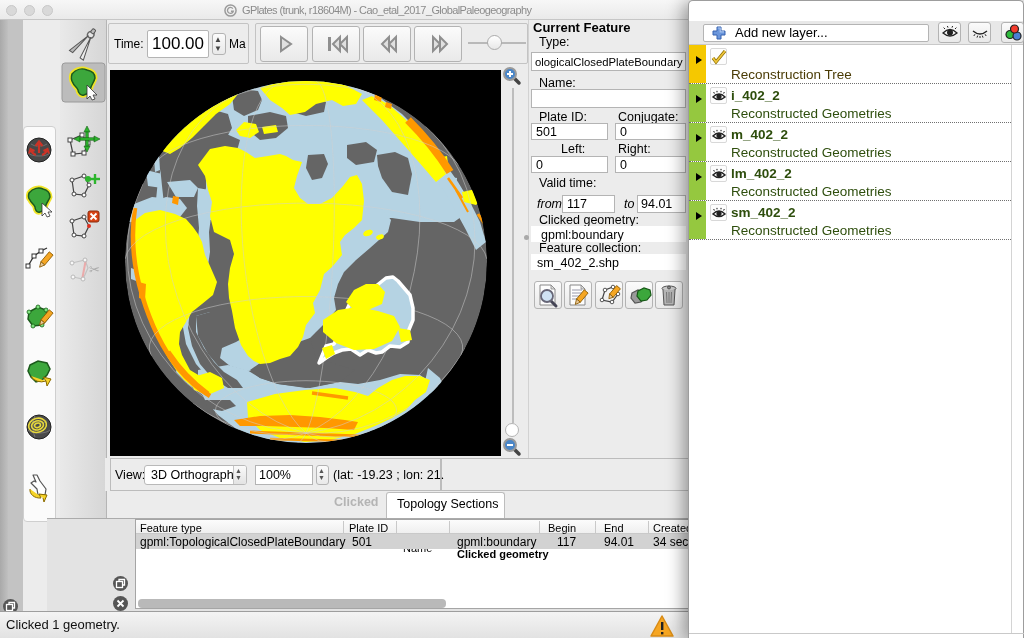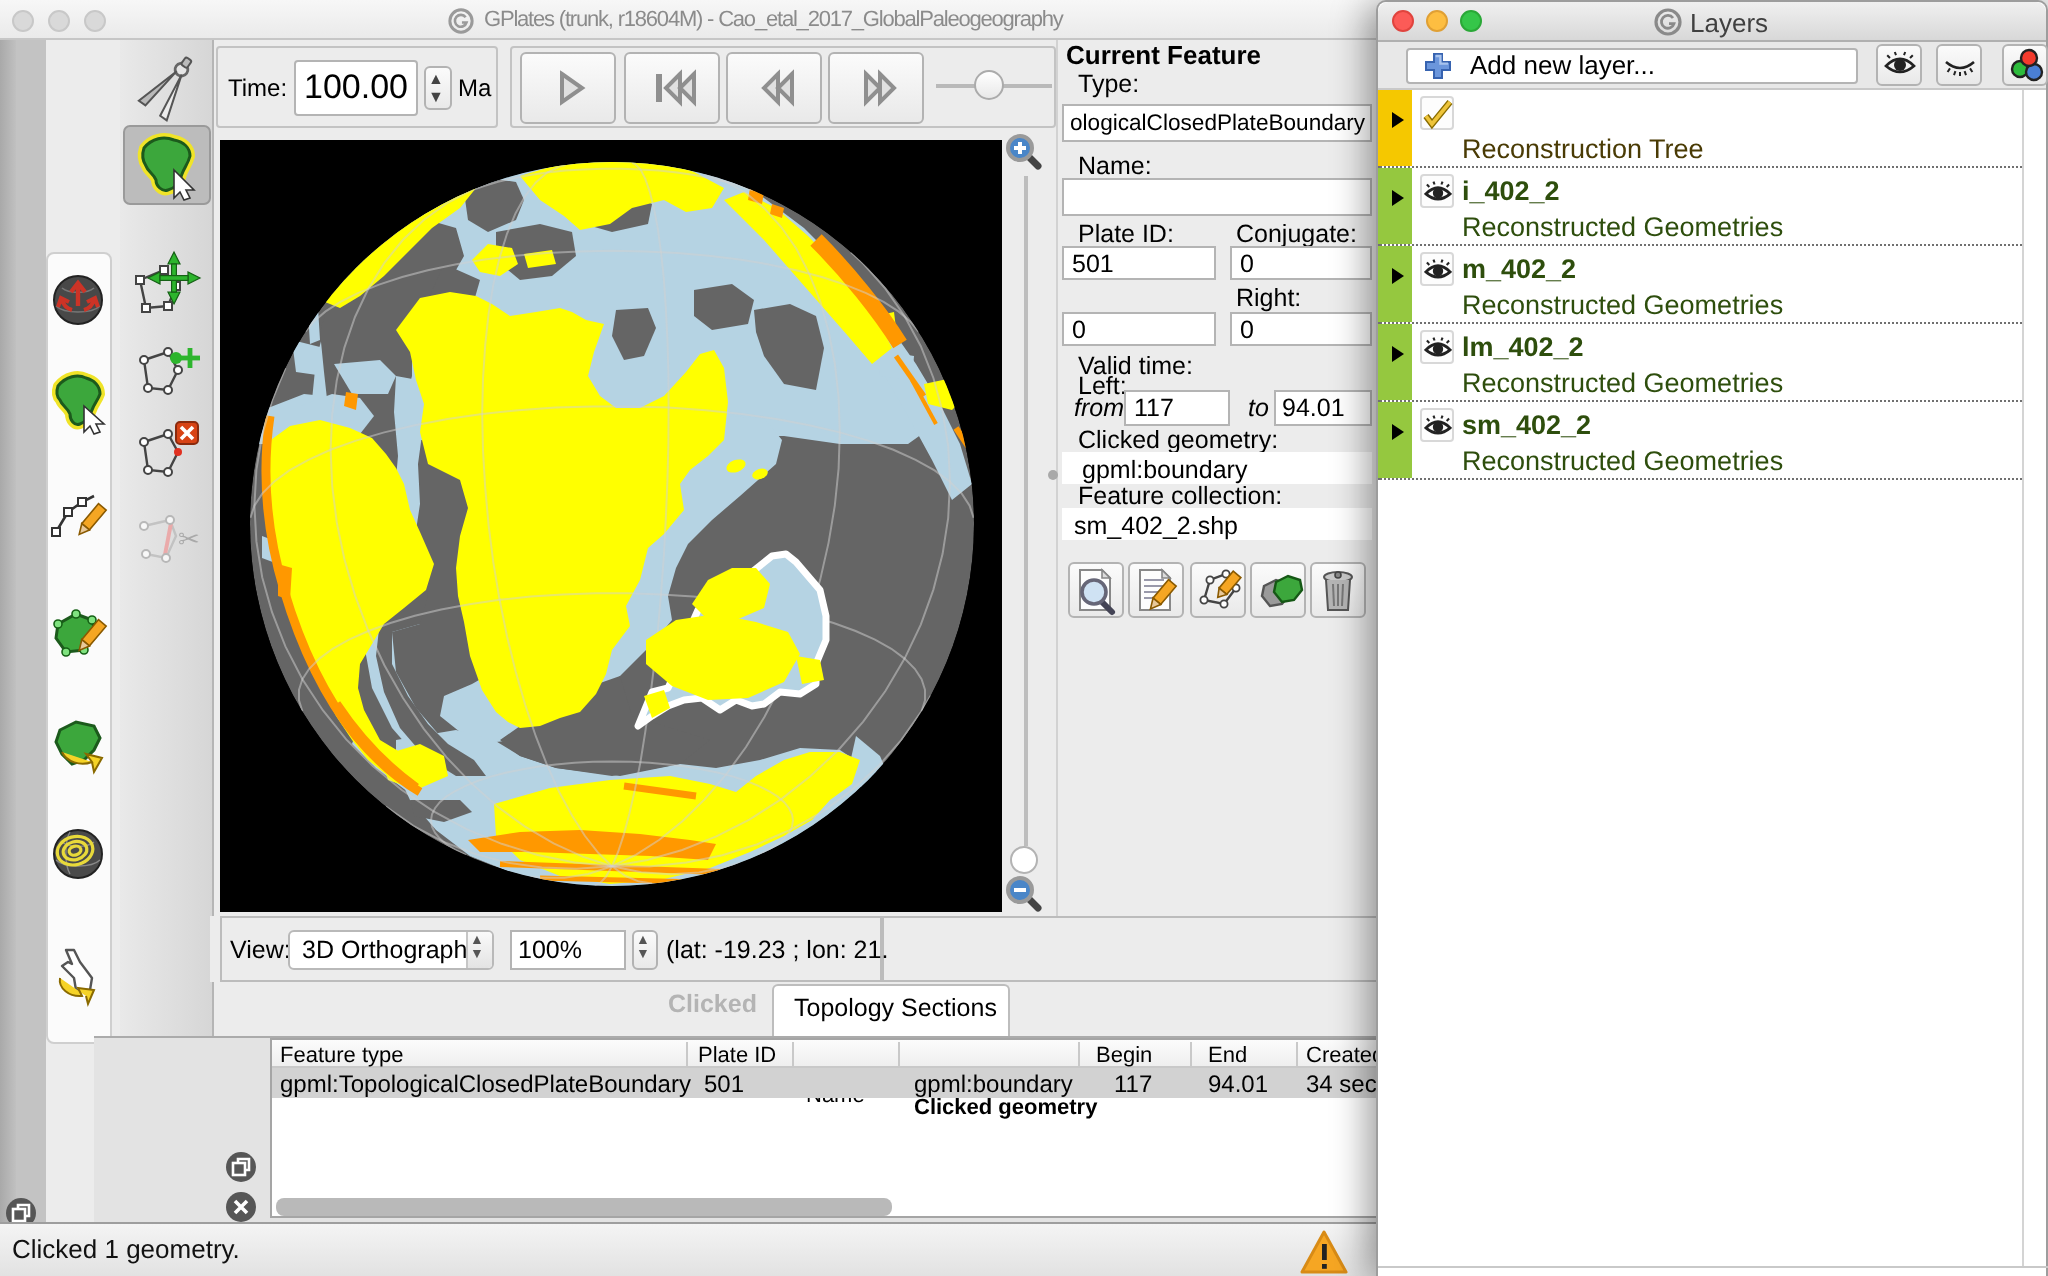--- a/index.html
+++ b/index.html
@@ -421,21 +421,21 @@
   <div class="field" style="left:531px; top:52px; width:155px; height:19px;"></div>
   <div class="cflabel" style="left:535px; top:56px; font-size:11.3px;">ologicalClosedPlateBoundary</div>
   <div class="cflabel" style="left:539px; top:76px;">Name:</div>
   <div class="field" style="left:531px; top:89px; width:155px; height:19px;"></div>
   <div class="cflabel" style="left:539px; top:110px;">Plate ID:</div>
   <div class="cflabel" style="left:618px; top:110px;">Conjugate:</div>
   <div class="field" style="left:531px; top:123px; width:77px; height:17px;"></div>
   <div class="cflabel" style="left:536px; top:125px;">501</div>
   <div class="field" style="left:615px; top:123px; width:71px; height:17px;"></div>
   <div class="cflabel" style="left:620px; top:125px;">0</div>
-  <div class="cflabel" style="left:539px; top:142px;margin-top:44px;">Left:</div>
+  <div class="cflabel" style="left:561px; top:142px;">Left:</div>
   <div class="cflabel" style="left:618px; top:142px;">Right:</div>
   <div class="field" style="left:531px; top:156px; width:77px; height:17px;"></div>
   <div class="cflabel" style="left:536px; top:158px;">0</div>
   <div class="field" style="left:615px; top:156px; width:71px; height:17px;"></div>
   <div class="cflabel" style="left:620px; top:158px;">0</div>
   <div class="cflabel" style="left:539px; top:176px;">Valid time:</div>
   <div class="cflabel" style="left:537px; top:197px; font-style:italic;">from</div>
   <div class="field" style="left:562px; top:195px; width:53px; height:18px;"></div>
   <div class="cflabel" style="left:567px; top:197px;">117</div>
   <div class="cflabel" style="left:624px; top:197px; font-style:italic;">to</div>
@@ -575,30 +575,20 @@
   <div id="statusbar" class="abs"></div>
   <div class="abs" style="left:6px; top:617px; font-size:13px; color:#111;">Clicked 1 geometry.</div>
 
   <svg class="abs" style="left:650px; top:615px;" width="24" height="22" viewBox="0 0 24 22">
     <path d="M12 1 L23 21 L1 21 Z" fill="#f6a623" stroke="#d88b16" stroke-width="1.5" stroke-linejoin="round"></path>
     <rect x="11" y="7" width="2.4" height="8" fill="#222"></rect>
     <rect x="11" y="17" width="2.4" height="2.4" fill="#222"></rect>
   </svg>
 
   <div id="layers" class="abs">
-    <div id="layers-title">
-      <div class="tl" style="left:7px; top:4px; background:#fc5b57; border-color:#e0443e;"></div>
-      <div class="tl" style="left:24px; top:4px; background:#fdbe41; border-color:#e0a034;"></div>
-      <div class="tl" style="left:41px; top:4px; background:#35c649; border-color:#2aa837;"></div>
-      <svg style="position:absolute; left:138px; top:3px;" width="14" height="14" viewBox="0 0 14 14">
-        <circle cx="7" cy="7" r="6" fill="none" stroke="#8a8a8a" stroke-width="1.6"></circle>
-        <path d="M9.5,5 A3.2 3.2 0 1 0 10,7.8 L7.5,7.8" fill="none" stroke="#8a8a8a" stroke-width="1.4"></path>
-      </svg>
-      <div style="position:absolute; left:156px; top:3px; font-size:13px; color:#404040;">Layers</div>
-    </div>
     <div id="layers-tools">
       <div class="field" style="left:14px; top:3px; width:226px; height:18px; border-radius:2px;"></div>
       <svg style="position:absolute; left:22px; top:4px;" width="16" height="16" viewBox="0 0 16 16">
         <path d="M6,2 L10,2 L10,6 L14,6 L14,10 L10,10 L10,14 L6,14 L6,10 L2,10 L2,6 L6,6 Z" fill="#6b96dc" stroke="#3763b0" stroke-width="1"></path>
         <path d="M6.8,3 L9.2,3 L9.2,6.8 L13,6.8" fill="none" stroke="#a8c4ee" stroke-width="1.2"></path>
       </svg>
       <div style="position:absolute; left:46px; top:4px; font-size:13px; color:#000000;">Add new layer...</div>
       <div class="btn3d" style="left:249px; top:1px; width:23px; height:21px;"></div>
       <div class="btn3d" style="left:279px; top:1px; width:23px; height:21px;"></div>
       <div class="btn3d" style="left:312px; top:1px; width:23px; height:21px;"></div>

